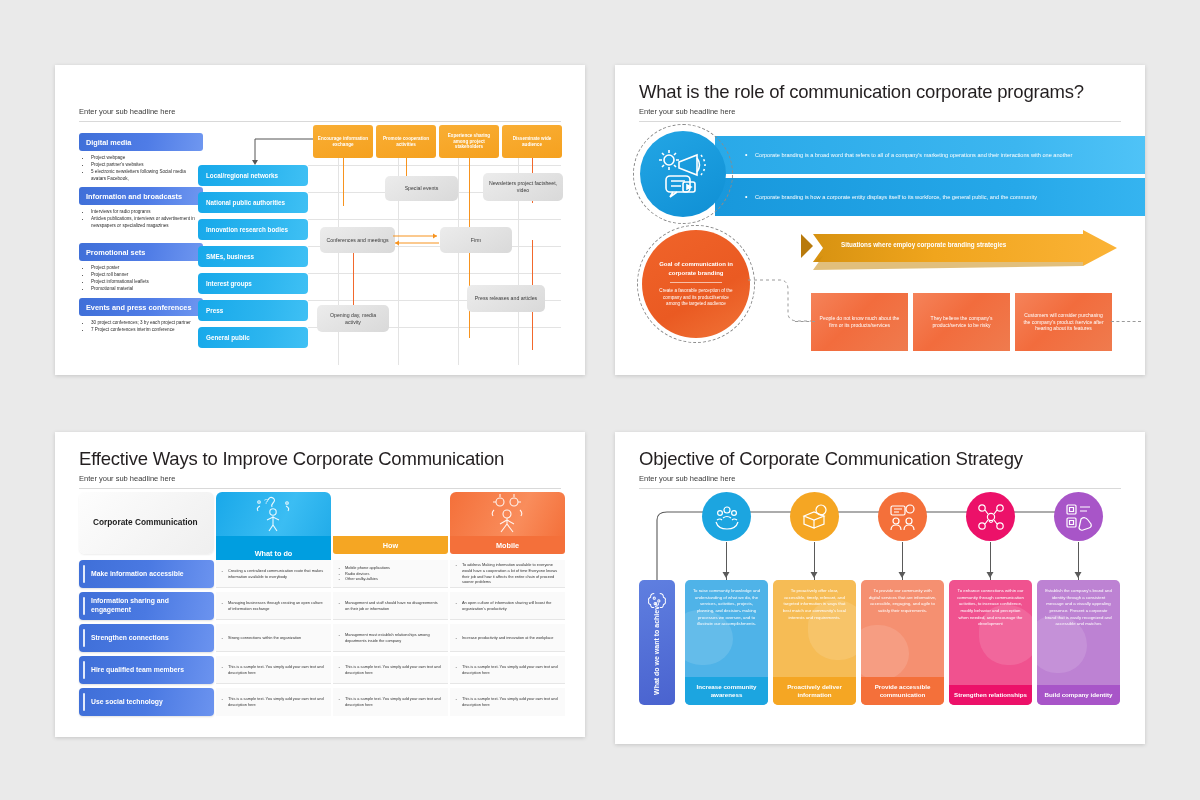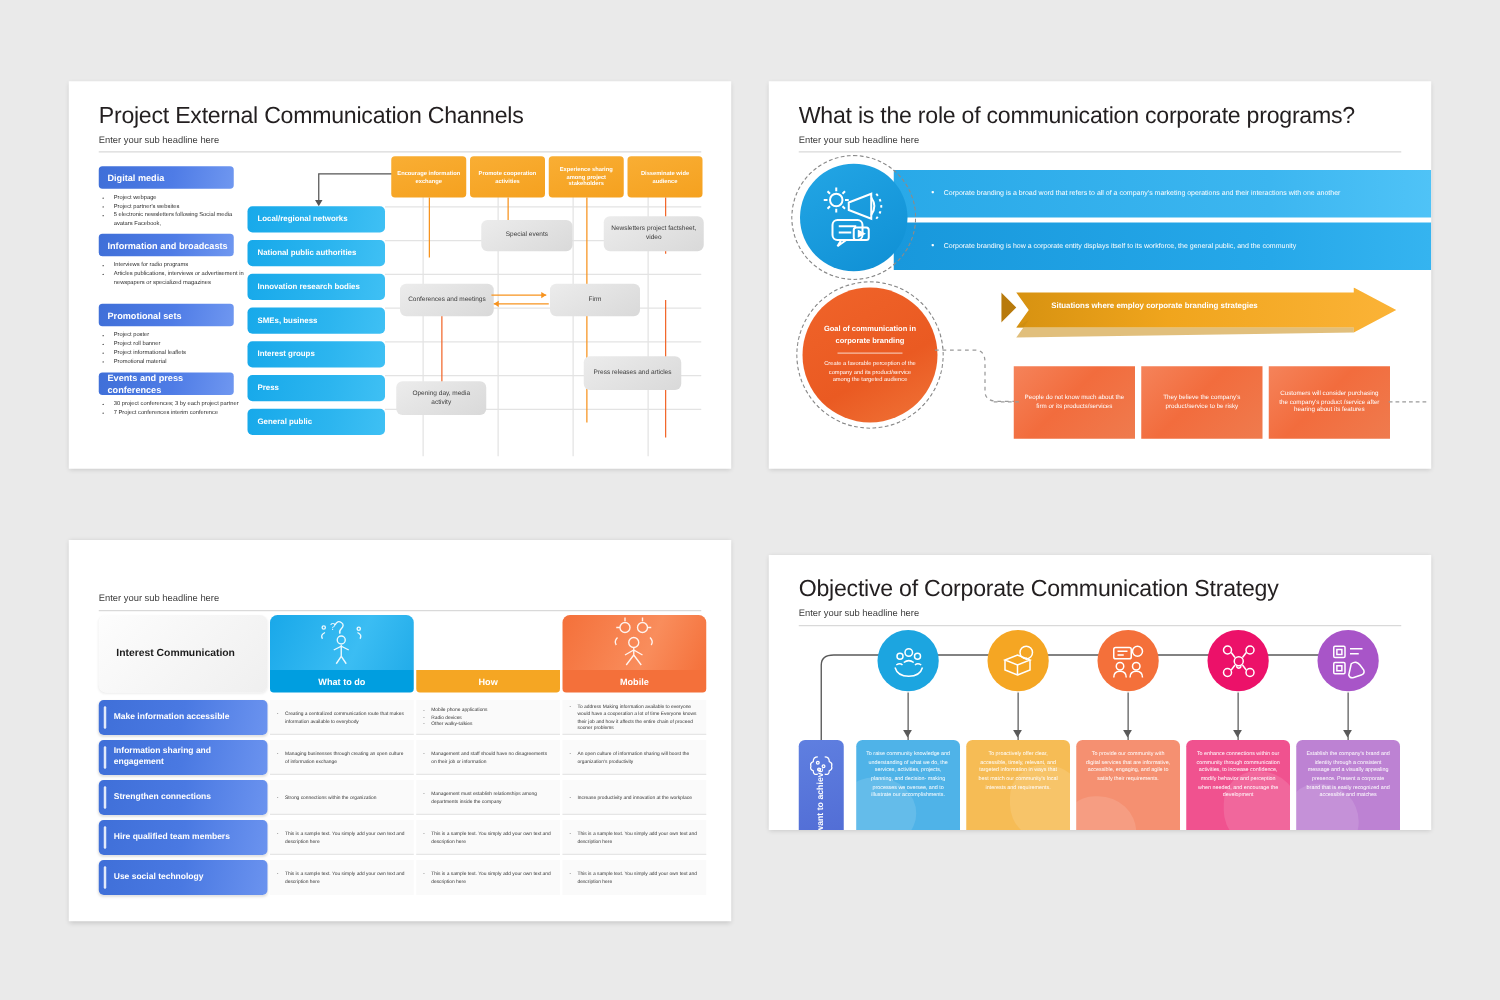--- a/index.html
+++ b/index.html
@@ -13,36 +13,36 @@
 
   .slide {
     position: absolute;
     background: #ffffff;
     box-shadow: 0 1px 4px rgba(0,0,0,.16);
     overflow: hidden;
   }
   #slide1 { left: 55px;  top: 65px;  width: 530px; height: 310px; }
   #slide2 { left: 615px; top: 65px;  width: 530px; height: 310px; }
   #slide3 { left: 55px;  top: 432px; width: 530px; height: 305px; }
-  #slide4 { left: 615px; top: 444px; width: 530px; height: 220px; }
+  #slide4 { left: 615px; top: 432px; width: 530px; height: 312px; }
 
   .s-title {
     position: absolute; left: 24px; top: 16px;
     font-size: 18.5px; font-weight: 400; color: #231f20;
     letter-spacing: -.2px; white-space: nowrap;
   }
   .s-sub {
     position: absolute; left: 24px; top: 42px;
     font-size: 7.5px; color: #3b3b3b;
   }
   .s-rule { position: absolute; left: 24px; top: 56px; width: 482px; height: 1px; background: #d9d9d9; }
 
   
   .blue-hdr {
-    position: absolute; left: 24px; width: 108px; height: 18px;
+    position: absolute; left: 24px; width: 124px; height: 18px;
     background: linear-gradient(100deg,#3f6fd8,#4f7ce6 55%,#6f97f0);
     border-radius: 3px; color:#fff; font-size: 7.3px; font-weight: 700;
     display: flex; align-items: center; padding-left: 7px;
   }
   .blue-bul {
     position: absolute; left: 28px; width: 118px;
     font-size: 4.6px; line-height: 1.5; color: #2d2d2d;
   }
   .blue-bul li { margin-left: 8px; }
   .ch {
@@ -143,21 +143,20 @@
   }
   .s4line { position:absolute; background:#5a5a5a; }
   .blob { position:absolute; border-radius:45% 55% 50% 50%; background:rgba(255,255,255,.12); }
 </style>
 </head>
 <body>
 
 <div class="page">
 
 <div class="slide" id="slide1">
-  <div class="s-title">Project External Communication Channels</div>
   <div class="s-sub">Enter your sub headline here</div>
   <div class="s-rule"></div>
 
   <div class="gridline vline" style="left:283px;top:68px;height:232px;"></div>
   <div class="gridline vline" style="left:343px;top:68px;height:232px;"></div>
   <div class="gridline vline" style="left:403px;top:68px;height:232px;"></div>
   <div class="gridline vline" style="left:463px;top:68px;height:232px;"></div>
   <div class="gridline hline" style="left:253px;top:100px;width:253px;"></div>
   <div class="gridline hline" style="left:253px;top:127px;width:253px;"></div>
   <div class="gridline hline" style="left:253px;top:154px;width:253px;"></div>
@@ -291,24 +290,25 @@
   <div style="position:absolute;left:226px;top:176px;color:#fff;font-size:6.3px;font-weight:700;">Situations where employ corporate branding strategies</div>
 
   <div class="osq" style="left:196px;top:228px;width:97px;height:58px;">People do not know much about the firm or its products/services</div>
   <div class="osq" style="left:298px;top:228px;width:97px;height:58px;">They believe the company's product/service to be risky</div>
   <div class="osq" style="left:400px;top:228px;width:97px;height:58px;">Customers will consider purchasing the company's product /service after hearing about its features</div>
   <div style="position:absolute;left:180px;top:256px;width:20px;height:1px;border-top:1px dashed #9a9a9a;"></div>
   <div style="position:absolute;left:496px;top:256px;width:30px;height:1px;border-top:1px dashed #9a9a9a;"></div>
 </div>
 
 <div class="slide" id="slide3">
+  <div class="s-title">Effective Ways to Improve Corporate Communication</div>
   <div class="s-sub">Enter your sub headline here</div>
   <div class="s-rule"></div>
 
-  <div class="t-corner" style="left:24px;top:60px;width:135px;height:62px;">Interest Communication</div>
+  <div class="t-corner" style="left:24px;top:60px;width:135px;height:62px;">Corporate Communication</div>
 
   <div class="t-ico" style="left:161px;top:60px;width:115px;height:44px;background:linear-gradient(115deg,#19a8e9,#3bbdf3 60%,#22ace9);">
     <svg width="115" height="44" viewBox="0 0 115 44" stroke="#fff" stroke-width="1.1" fill="none" opacity=".9">
       <path d="M52 8 q2-4 5-2 q3 2 0 5 q-2 2 -1 4"></path>
           <text x="48" y="12" fill="#fff" font-size="8" stroke="none" font-family="Liberation Sans, sans-serif">?</text>
       <circle cx="57" cy="20" r="3.2"></circle>
           <path d="M57 24 v9 M51 28 l6-3 l6 3 M53 39 l4-6 l4 6"></path>
       <path d="M44 14 q-4 2 -2 5 M70 14 q4 2 2 5"></path>
       <circle cx="43" cy="10" r="1.3"></circle>
           <circle cx="71" cy="11" r="1.3"></circle>
@@ -318,21 +318,21 @@
     <svg width="115" height="44" viewBox="0 0 115 44" stroke="#fff" stroke-width="1.1" fill="none" opacity=".9">
       <circle cx="50" cy="10" r="4"></circle>
           <circle cx="64" cy="10" r="4"></circle>
       <path d="M46 10 h-3 M68 10 h3 M50 5 v-3 M64 5 v-3"></path>
       <circle cx="57" cy="22" r="4"></circle>
           <path d="M57 26 v6 M50 32 l7-4 l7 4 M51 40 l6-8 l6 8"></path>
       <path d="M44 18 q-3 3 -1 6 M70 18 q3 3 1 6"></path>
     </svg>
   </div>
 
-  <div class="t-cap" style="left:161px;top:104px;width:115px;height:18px;background:#009ee0;">What to do</div>
+  <div class="t-cap" style="left:161px;top:104px;width:115px;height:34px;background:#009ee0;">What to do</div>
   <div class="t-cap" style="left:278px;top:104px;width:115px;height:18px;background:#f5a623;">How</div>
   <div class="t-cap" style="left:395px;top:104px;width:115px;height:18px;background:#f4703a;">Mobile</div>
 
   <div class="rowlabel" style="left:24px;top:128px;width:135px;height:28px;">Make information accessible</div>
   <div class="cell" style="left:161px;top:128px;width:115px;height:28px;">
         <ul>
           <li>Creating a centralized communication route that makes information available to everybody</li>
         </ul>
       </div>
   <div class="cell" style="left:278px;top:128px;width:115px;height:28px;">

